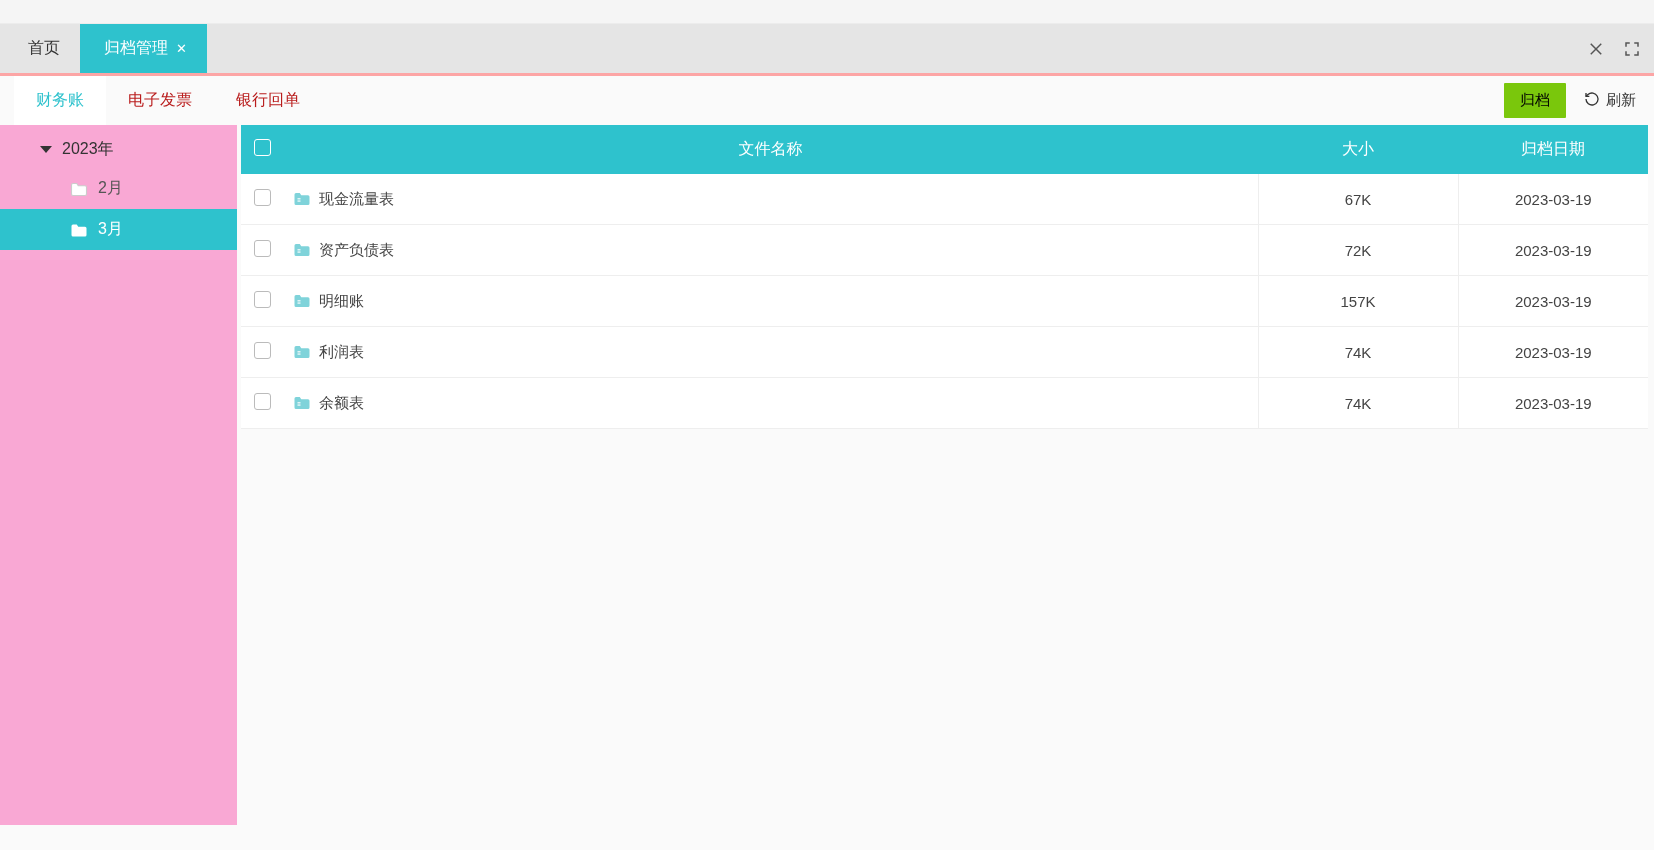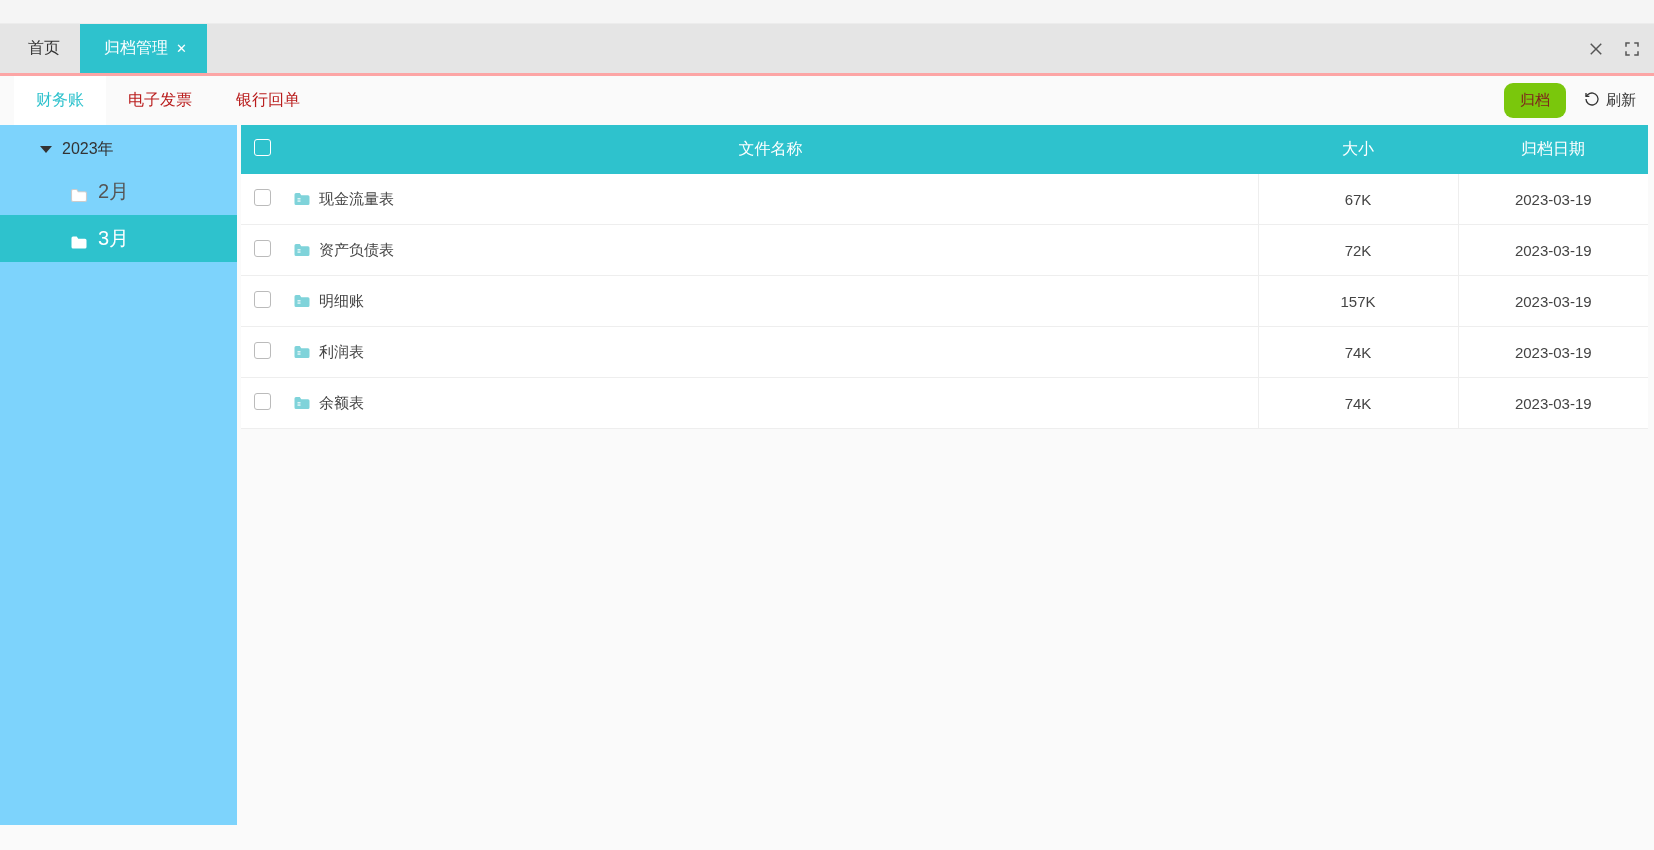--- a/index.html
+++ b/index.html
@@ -82,23 +82,23 @@
       position: absolute;
       right: 18px;
       top: 0;
       bottom: 0;
       display: flex;
       align-items: center;
       gap: 18px;
     }
     .archive-btn {
       background: #7ac70c;
-      color: #7f1d1d;
+      color: #000000;
       border: none;
-      border-radius: 9px;
+      border-radius: 1px;
       padding: 8px 16px;
       font-size: 15px;
       cursor: pointer;
     }
     .refresh-btn {
       display: flex;
       align-items: center;
       gap: 6px;
       cursor: pointer;
       color: #333;
@@ -106,21 +106,21 @@
     }
     .refresh-btn svg { width: 16px; height: 16px; }
     .main-layout {
       display: flex;
       align-items: flex-start;
     }
     .sidebar {
       width: 237px;
       padding-top: 6px;
       padding-left: 14px;
-      background: #7dd3fc;
+      background: #f9a8d4;
       min-height: 700px;
     }
     .tree-root {
       display: flex;
       align-items: center;
       gap: 10px;
       padding: 8px 0 8px 26px;
       font-size: 16px;
       color: #333;
       cursor: pointer;
@@ -129,21 +129,21 @@
       width: 0; height: 0;
       border-left: 6px solid transparent;
       border-right: 6px solid transparent;
       border-top: 7px solid #333;
     }
     .tree-child {
       display: flex;
       align-items: center;
       gap: 10px;
       padding: 10px 0 10px 56px;
-      font-size: 20px;
+      font-size: 16px;
       color: #555;
       cursor: pointer;
     }
     .tree-child.selected {
       background: #2ec2cd;
       color: #fff;
       margin-left: -14px;
       padding-left: 70px;
     }
     .folder-icon {

